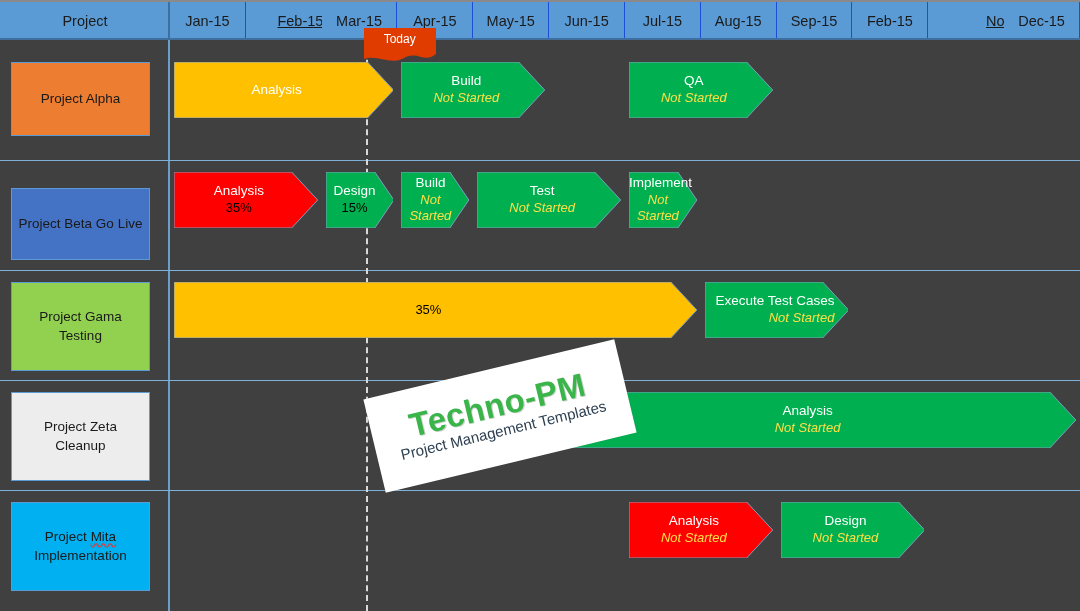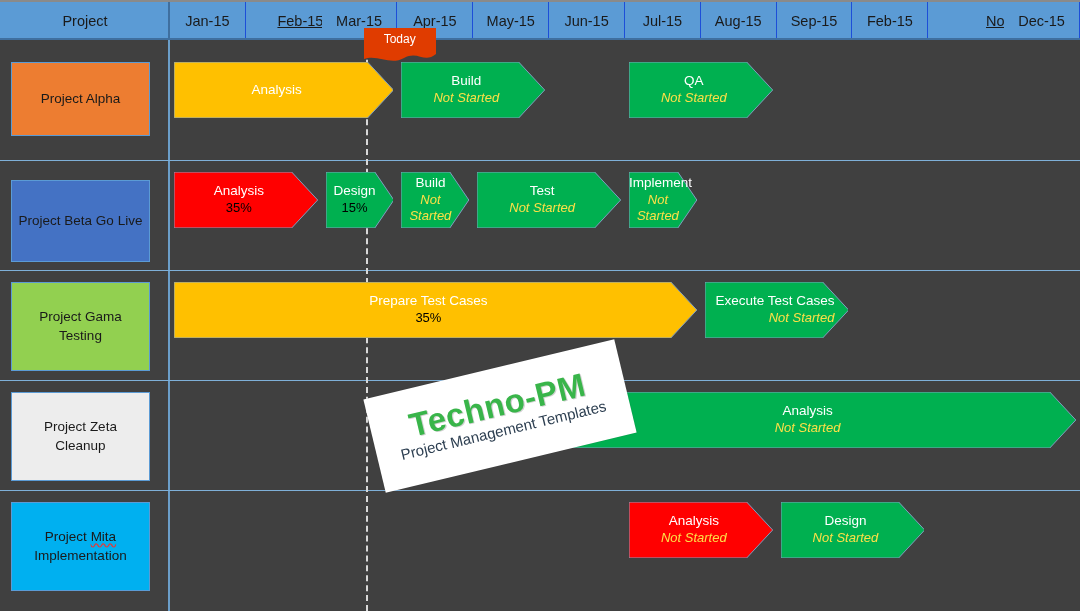--- a/index.html
+++ b/index.html
@@ -274,21 +274,21 @@
     </div>
     <div class="task" style="left: 628.98px; top: 62px; width: 143.66px; height: 56px;">
       <svg class="shape" viewBox="0 0 143.65999999999997 56" preserveAspectRatio="none">
         <path d="M0,0 L117.65999999999997,0 L143.65999999999997,28 L117.65999999999997,56 L0,56 Z" fill="#00b050" stroke="#7f9fc0" stroke-width="1"></path>
       </svg>
       <div class="labels" style="padding-right: 14px;">
         <span class="t-name">QA</span>
         <span class="t-sub status">Not Started</span>
       </div>
     </div>
-    <div class="proj-box" style="top: 180px; height: 82px; background: rgb(68, 114, 196);">
+    <div class="proj-box" style="top: 188px; height: 72px; background: rgb(68, 114, 196);">
       <span>Project Beta Go Live</span>
     </div>
     <div class="task" style="left: 174px; top: 172px; width: 143.66px; height: 56px;">
       <svg class="shape" viewBox="0 0 143.65999999999997 56" preserveAspectRatio="none">
         <path d="M0,0 L117.65999999999997,0 L143.65999999999997,28 L117.65999999999997,56 L0,56 Z" fill="#ff0000" stroke="#7f9fc0" stroke-width="1"></path>
       </svg>
       <div class="labels" style="padding-right: 14px;">
         <span class="t-name">Analysis</span>
         <span class="t-sub pct">35%</span>
       </div>
@@ -330,21 +330,20 @@
       </div>
     </div>
     <div class="proj-box" style="top: 282px; height: 89px; background: rgb(146, 208, 80);">
       <span>Project Gama Testing</span>
     </div>
     <div class="task" style="left: 174px; top: 282px; width: 522.81px; height: 56px;">
       <svg class="shape" viewBox="0 0 522.81 56" preserveAspectRatio="none">
         <path d="M0,0 L496.80999999999995,0 L522.81,28 L496.80999999999995,56 L0,56 Z" fill="#ffc000" stroke="#7f9fc0" stroke-width="1"></path>
       </svg>
       <div class="labels" style="padding-right: 14px;">
-        <span class="t-name">Prepare Test Cases</span>
         <span class="t-sub pct">35%</span>
       </div>
     </div>
     <div class="task" style="left: 704.81px; top: 282px; width: 143.66px; height: 56px;">
       <svg class="shape" viewBox="0 0 143.66000000000008 56" preserveAspectRatio="none">
         <path d="M0,0 L117.66000000000008,0 L143.66000000000008,28 L117.66000000000008,56 L0,56 Z" fill="#00b050" stroke="#7f9fc0" stroke-width="1"></path>
       </svg>
       <div class="labels" style="padding-right: 14px; text-align: right;">
         <span class="t-name">Execute Test Cases</span>
         <span class="t-sub status">Not Started</span>

